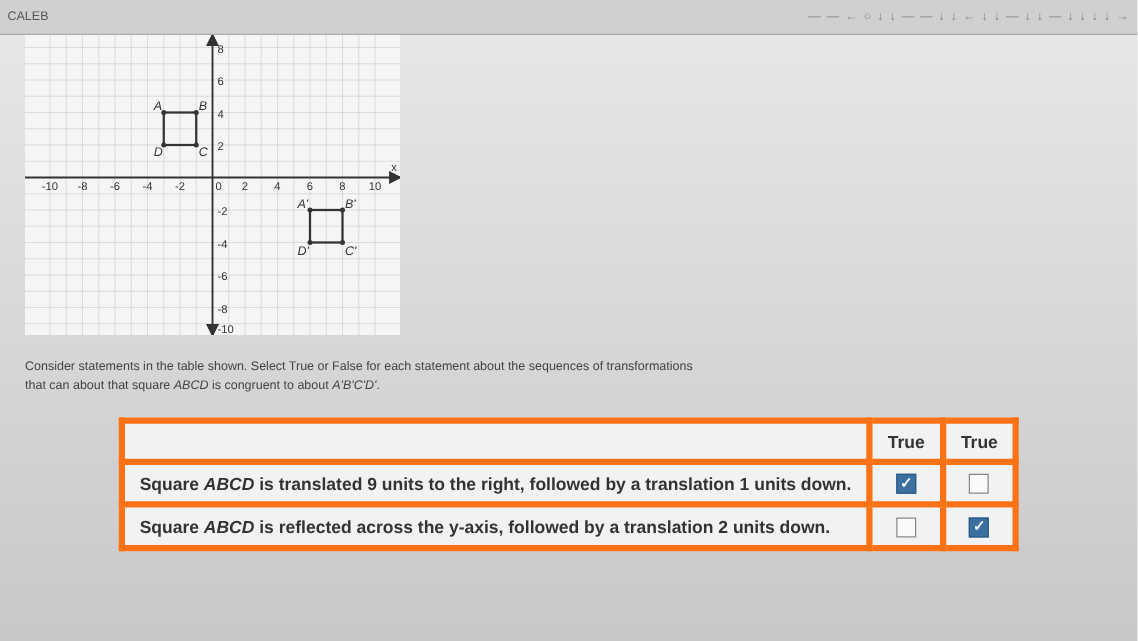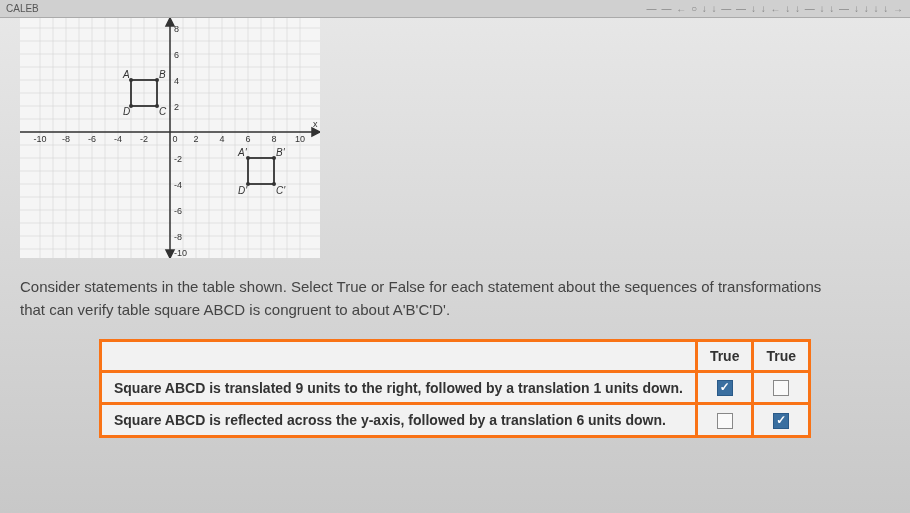--- a/index.html
+++ b/index.html
@@ -7,57 +7,57 @@
     font-family: Arial, sans-serif;
     background: linear-gradient(to bottom, #e8e8e8 0%, #d8d8d8 50%, #c8c8c8 100%);
     width: 910px;
     height: 513px;
     overflow: hidden;
     color: #333;
   }
   .topbar {
     background: #d0d0d0;
     border-bottom: 1px solid #aaa;
-    height: 18px;
+    height: 28px;
     display: flex;
     align-items: center;
     padding: 0 6px;
     font-size: 10px;
     color: #555;
   }
   .topbar .right { margin-left: auto; letter-spacing: 1px; color: #888; }
   .content {
     padding: 0 20px 20px 20px;
   }
   .graph-wrap {
     width: 300px;
     height: 240px;
     background: #f5f5f5;
     position: relative;
     margin-bottom: 18px;
   }
   .graph-svg { display:block; }
   .question {
-    font-size: 15px;
+    font-size: 10px;
     color: #444;
     line-height: 1.5;
   }
   .table-wrap {
     margin-top: 18px;
     display: flex;
     justify-content: center;
   }
   table.tf {
     border-collapse: collapse;
     background: #f2f2f2;
     font-size: 14px;
     color: #333;
   }
   table.tf th, table.tf td {
-    border: 3px solid #f97316;
+    border: 5px solid #f97316;
     padding: 6px 12px;
     text-align: left;
   }
   table.tf th.center, table.tf td.center { text-align: center; width: 50px; }
   .checkbox {
     width: 16px; height: 16px;
     border: 1px solid #888;
     display: inline-block;
     background: #fff;
     position: relative;
@@ -70,21 +70,21 @@
   .checkbox.checked::after {
     content: "✓";
     color: #fff;
     font-size: 12px;
     font-weight: bold;
     position: absolute;
     top: -1px; left: 2px;
   }
   .checkbox.unchecked { background:#fafafa; }
   .bold { font-weight: bold; margin-top: 12px; }
-  .italic { }
+  .italic { font-style: italic; }
 </style>
 </head>
 <body>
 
 <div class="topbar">
   <span>CALEB</span>
   <span class="right">— — ← ○ ↓ ↓ — — ↓ ↓ ← ↓ ↓ — ↓ ↓ — ↓ ↓ ↓ ↓ →</span>
 </div>
 
 <div class="content">
@@ -194,41 +194,41 @@
         <text x="218" y="138">A'</text>
         <text x="256" y="138">B'</text>
         <text x="256" y="176">C'</text>
         <text x="218" y="176">D'</text>
       </g>
     </svg>
   </div>
 
   <p class="question">
     <span>Consider statements in the table shown. Select True or False for each statement about the sequences of transformations</span><br>
-    <span>that can verify table square </span><span class="italic">ABCD</span><span> is congruent to about </span><span class="italic">A'B'C'D'</span><span>.</span>
+    <span>that can about that square </span><span class="italic">ABCD</span><span> is congruent to about </span><span class="italic">A'B'C'D'</span><span>.</span>
   </p>
 
   <div class="table-wrap">
     <table class="tf">
       <tbody>
           <tr>
         <th></th>
         <th class="center">True</th>
         <th class="center">True</th>
       </tr>
       <tr>
         <td>
           <span class="bold">Square </span><span class="bold italic">ABCD</span><span class="bold"> is translated 9 units to the right, followed by a translation 1 units down.</span>
         </td>
         <td class="center"><span class="checkbox checked"></span></td>
         <td class="center"><span class="checkbox unchecked"></span></td>
       </tr>
       <tr>
         <td>
-          <span class="bold">Square </span><span class="bold italic">ABCD</span><span class="bold"> is reflected across the y-axis, followed by a translation 6 units down.</span>
+          <span class="bold">Square </span><span class="bold italic">ABCD</span><span class="bold"> is reflected across the y-axis, followed by a translation 2 units down.</span>
         </td>
         <td class="center"><span class="checkbox unchecked"></span></td>
         <td class="center"><span class="checkbox checked"></span></td>
       </tr>
     </tbody>
       </table>
   </div>
 
 </div>
 

